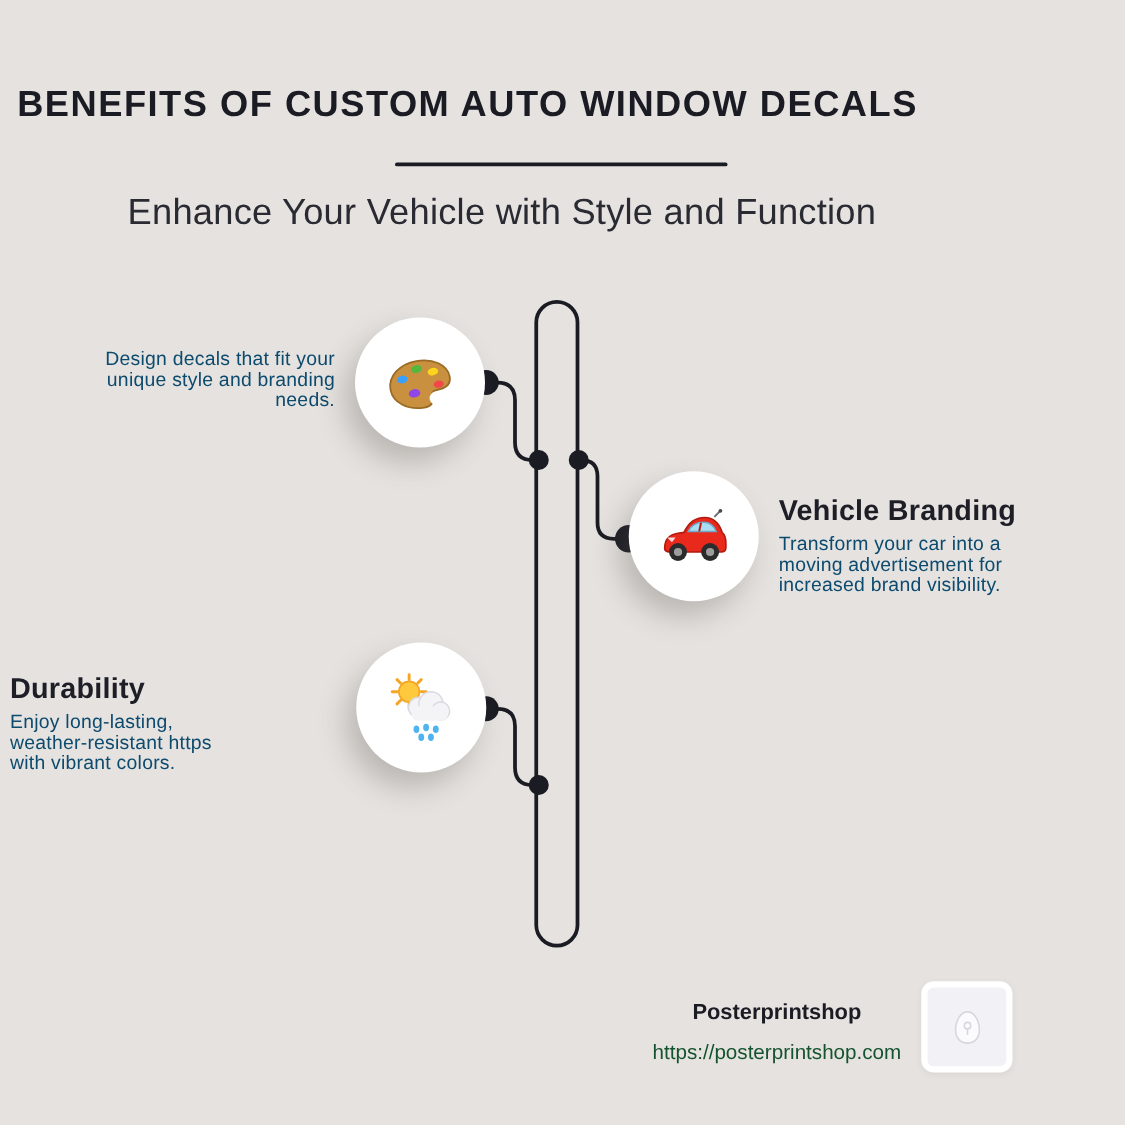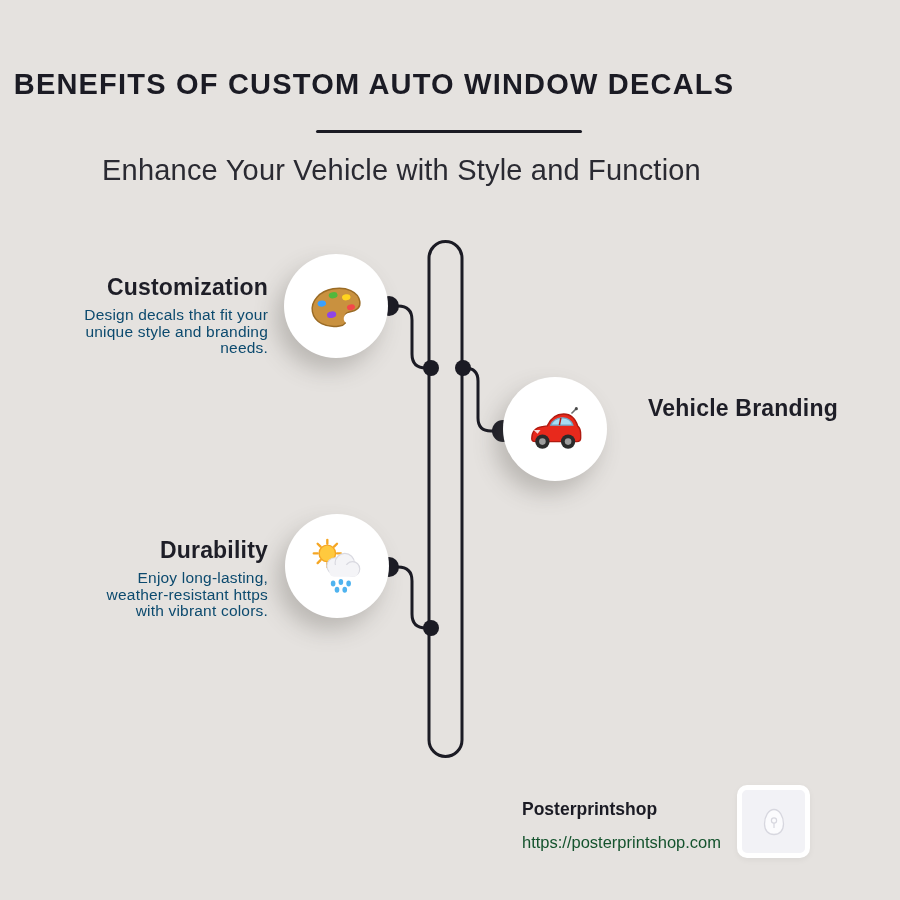--- a/index.html
+++ b/index.html
@@ -40,24 +40,24 @@
   
   .item-text{position:absolute;}
   .item-text h3{
     margin:0;font-size:23px;font-weight:800;color:#1e1e27;letter-spacing:0.2px;
   }
   .item-text p{
     margin:6px 0 0 0;font-size:15.5px;line-height:16.5px;color:#0c4a6e;
     white-space:pre-line;letter-spacing:0.2px;
   }
   #item-text-1{right:632px;top:274px;width:260px;text-align:right;}
-  #item-text-2{left:623px;top:395px;width:240px;text-align:center;}
-  #item-text-3{right:632px;top:537px;width:260px;text-align:right;}
+  #item-text-2{left:623px;top:395px;width:240px;text-align:left;}
+  #item-text-3{right:632px;top:537px;width:260px;}
   
-  .footer-text{position:absolute;right:179px;top:799px;text-align:left;}
+  .footer-text{position:absolute;right:179px;top:799px;text-align:center;}
   .brand{font-size:17.5px;font-weight:800;color:#1b1b24;margin:0;}
   .site-url{font-size:16.5px;font-weight:400;color:#14532d;margin:13px 0 0 0;}
   .logo-box{
     position:absolute;left:737px;top:785px;width:73px;height:73px;
     background:#f2f2f6;border:5px solid #ffffff;border-radius:10px;
     box-sizing:border-box;
     display:flex;align-items:center;justify-content:center;
     box-shadow:0 2px 6px rgba(0,0,0,0.05);
   }
 </style>
@@ -79,41 +79,43 @@
     <circle cx="389" cy="306" r="10"></circle>
     <circle cx="431" cy="368" r="8"></circle>
     <circle cx="463" cy="368" r="8"></circle>
     <circle cx="503" cy="431" r="11"></circle>
     <circle cx="389" cy="567" r="10"></circle>
     <circle cx="431" cy="628" r="8"></circle>
   </g>
 </svg>
 
 <div class="item-text" id="item-text-1">
-  <h3>Customization</h3>
   <p>Design decals that fit your
 unique style and branding
 needs.</p>
 </div>
 <div class="badge" id="badge-1">
   <svg width="62" height="62" viewBox="0 0 64 64">
     <g transform="rotate(-10 32 32)">
       <path d="M32 14 C18 14 7 22.5 7 33.5 C7 44.5 18 53 32 53 C38 53 40.5 50 39.5 46.5 C38.6 43.4 40.8 40.5 44.5 40.5 C49 40.5 57 39.5 57 31.5 C57 21.5 46 14 32 14 Z" fill="#c9913f" stroke="#9a6b25" stroke-width="1.5"></path>
       <circle cx="43" cy="47" r="5.5" fill="#ffffff"></circle>
       <ellipse cx="31" cy="20.5" rx="4.6" ry="3.2" fill="#53b83c"></ellipse>
       <ellipse cx="44" cy="25" rx="4.4" ry="3.1" fill="#ffd41f"></ellipse>
       <ellipse cx="18" cy="27" rx="4.4" ry="3.2" fill="#3aa0ff"></ellipse>
       <ellipse cx="26" cy="40" rx="4.8" ry="3.4" fill="#8f45e8"></ellipse>
       <ellipse cx="47" cy="36" rx="4.2" ry="3.0" fill="#f3484a"></ellipse>
     </g>
   </svg>
 </div>
 
 <div class="item-text" id="item-text-2">
   <h3>Vehicle Branding</h3>
+  <p>Transform your car into a
+moving advertisement for
+increased brand visibility.</p>
 </div>
 <div class="badge" id="badge-2">
   <svg width="62" height="62" viewBox="0 0 64 64">
     <line x1="49" y1="16" x2="53.5" y2="11.5" stroke="#6b6b6b" stroke-width="1.6"></line>
     <circle cx="54" cy="11" r="1.6" fill="#4a4a4a"></circle>
     <path d="M8 42 Q8 31 19 29.5 L24 28.8 Q29.5 16.5 41 16.5 Q51.5 16.5 55.5 29 Q58.5 31 58.5 38 L58.5 41.5 Q58.5 45 54.5 45 L12 45 Q8 45 8 42 Z" fill="#e8291c" stroke="#b01a10" stroke-width="1.4"></path>
     <path d="M27.5 28 Q31 20.5 40 20.5 Q47.5 20.5 50.5 28 Z" fill="#a8ddf3" stroke="#6fa8c8" stroke-width="1.2"></path>
     <line x1="38" y1="20.8" x2="36.5" y2="28" stroke="#b01a10" stroke-width="1.6"></line>
     <path d="M10 33 L17 33 L14 37 Z" fill="#f9f9f9" opacity="0.85"></path>
     <circle cx="19" cy="45" r="7.4" fill="#2b2b2b"></circle>

